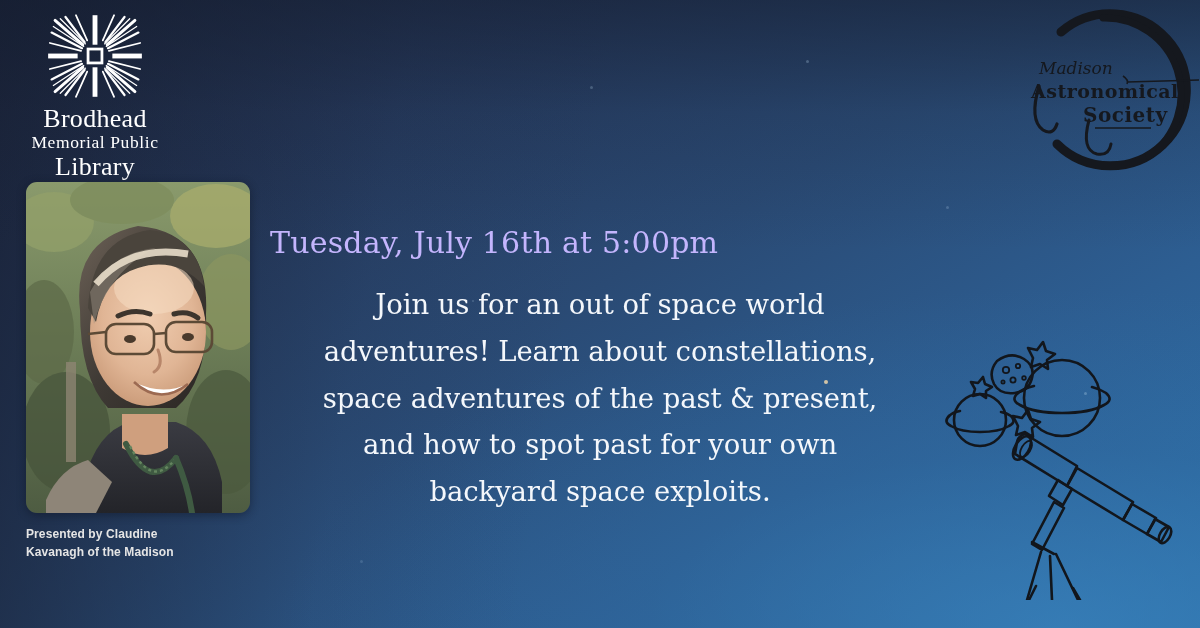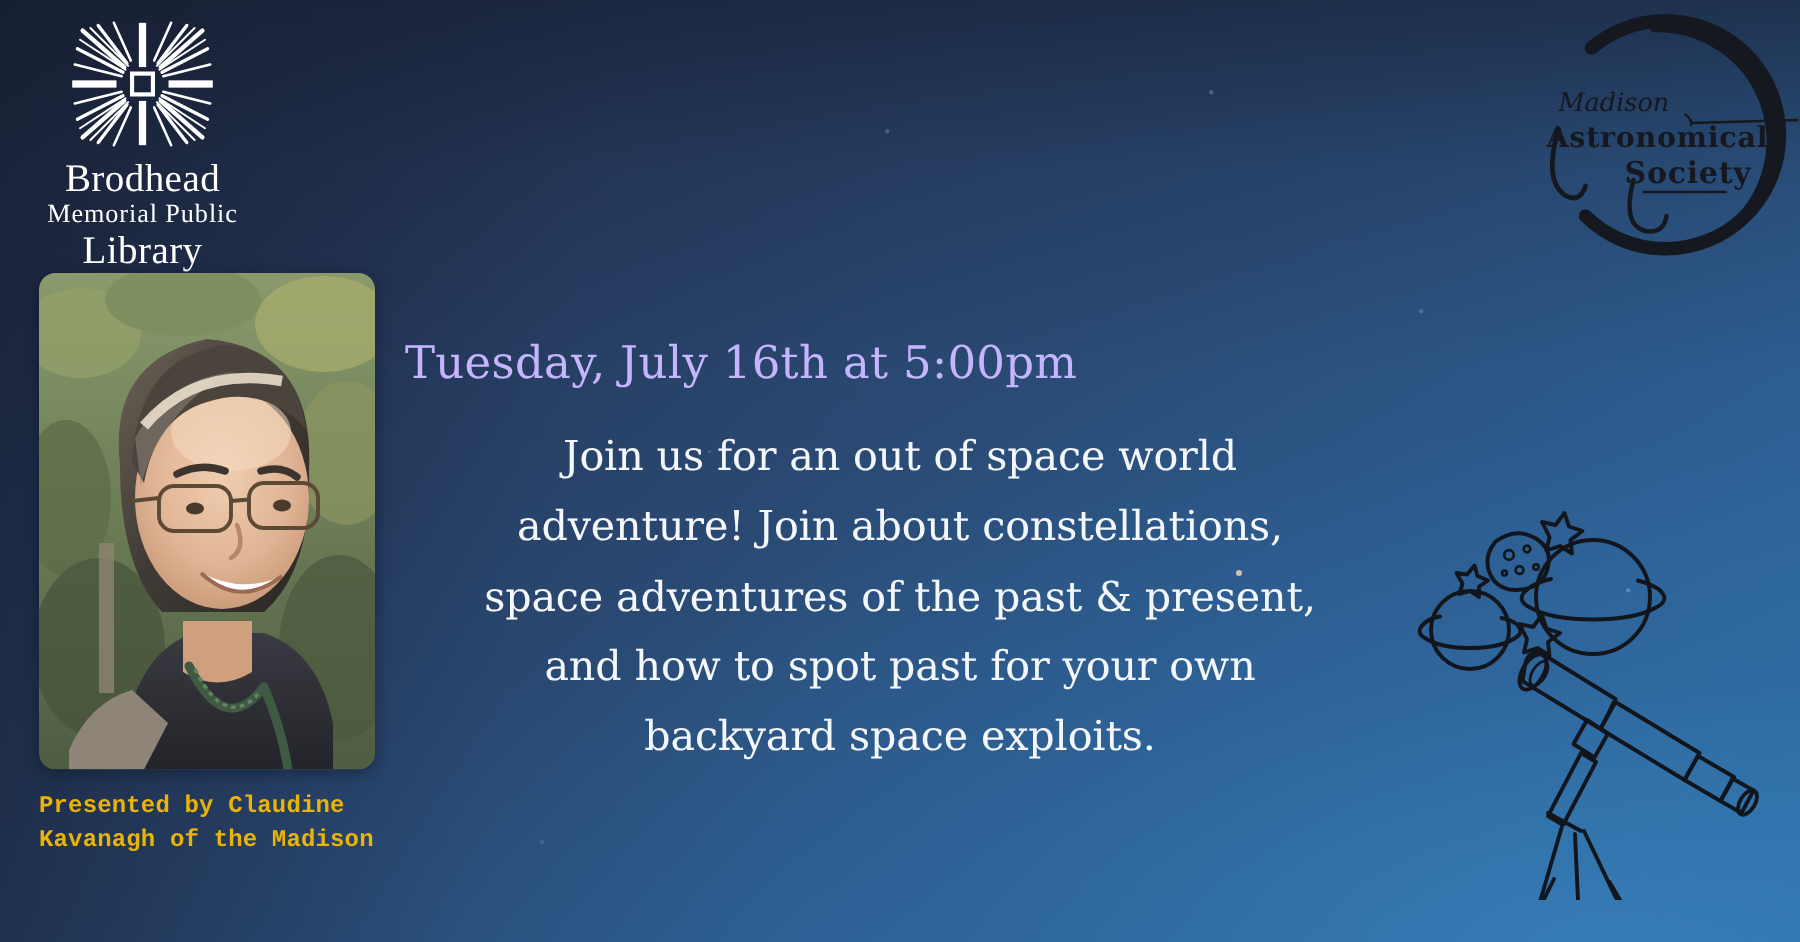--- a/index.html
+++ b/index.html
@@ -99,26 +99,25 @@
     box-shadow: 0 2px 10px rgba(10,16,28,0.45);
   }
   .portrait svg { display: block; width: 100%; height: 100%; }
 
   
   .presenter {
     position: absolute;
     left: 26px;
     top: 526px;
     width: 250px;
-    color: #eab308;
-    font-size: 16px;
+    color: #e5e5e5;
+    font-size: 12px;
     font-weight: bold;
     line-height: 1.46;
     letter-spacing: 0.1px;
-    font-family: Liberation Mono, monospace;
   }
   .presenter span { display: block; }
 
   
   .mas-logo {
     position: absolute;
     right: 1px;
     top: 8px;
     width: 200px;
     height: 168px;
@@ -350,21 +349,21 @@
       <path d="M90 112 q-8 30 8 34 q12 2 14 -10" stroke="#15181e" stroke-width="3" fill="none" stroke-linecap="round"></path>
       <line x1="96" y1="120" x2="152" y2="120" stroke="#15181e" stroke-width="1.6"></line>
     </svg>
   </div>
 
 
   <div class="datetime">Tuesday, July 16th at 5:00pm</div>
 
   <div class="body-copy">
     <span>Join us for an out of space world</span>
-    <span>adventure! Join about constellations,</span>
+    <span>adventures! Learn about constellations,</span>
     <span>space adventures of the past &amp; present,</span>
     <span>and how to spot past for your own</span>
     <span>backyard space exploits.</span>
   </div>
 
   <div class="telescope">
     <svg viewBox="0 0 254 270">
       <g fill="none" stroke="#12161c" stroke-width="2.6" stroke-linejoin="round" stroke-linecap="round">
 
         <path d="M31 52 l7 1 5 -6 2 7 7 3 -6 4 0 7 -6 -4 -7 2 2 -7 z"></path>

